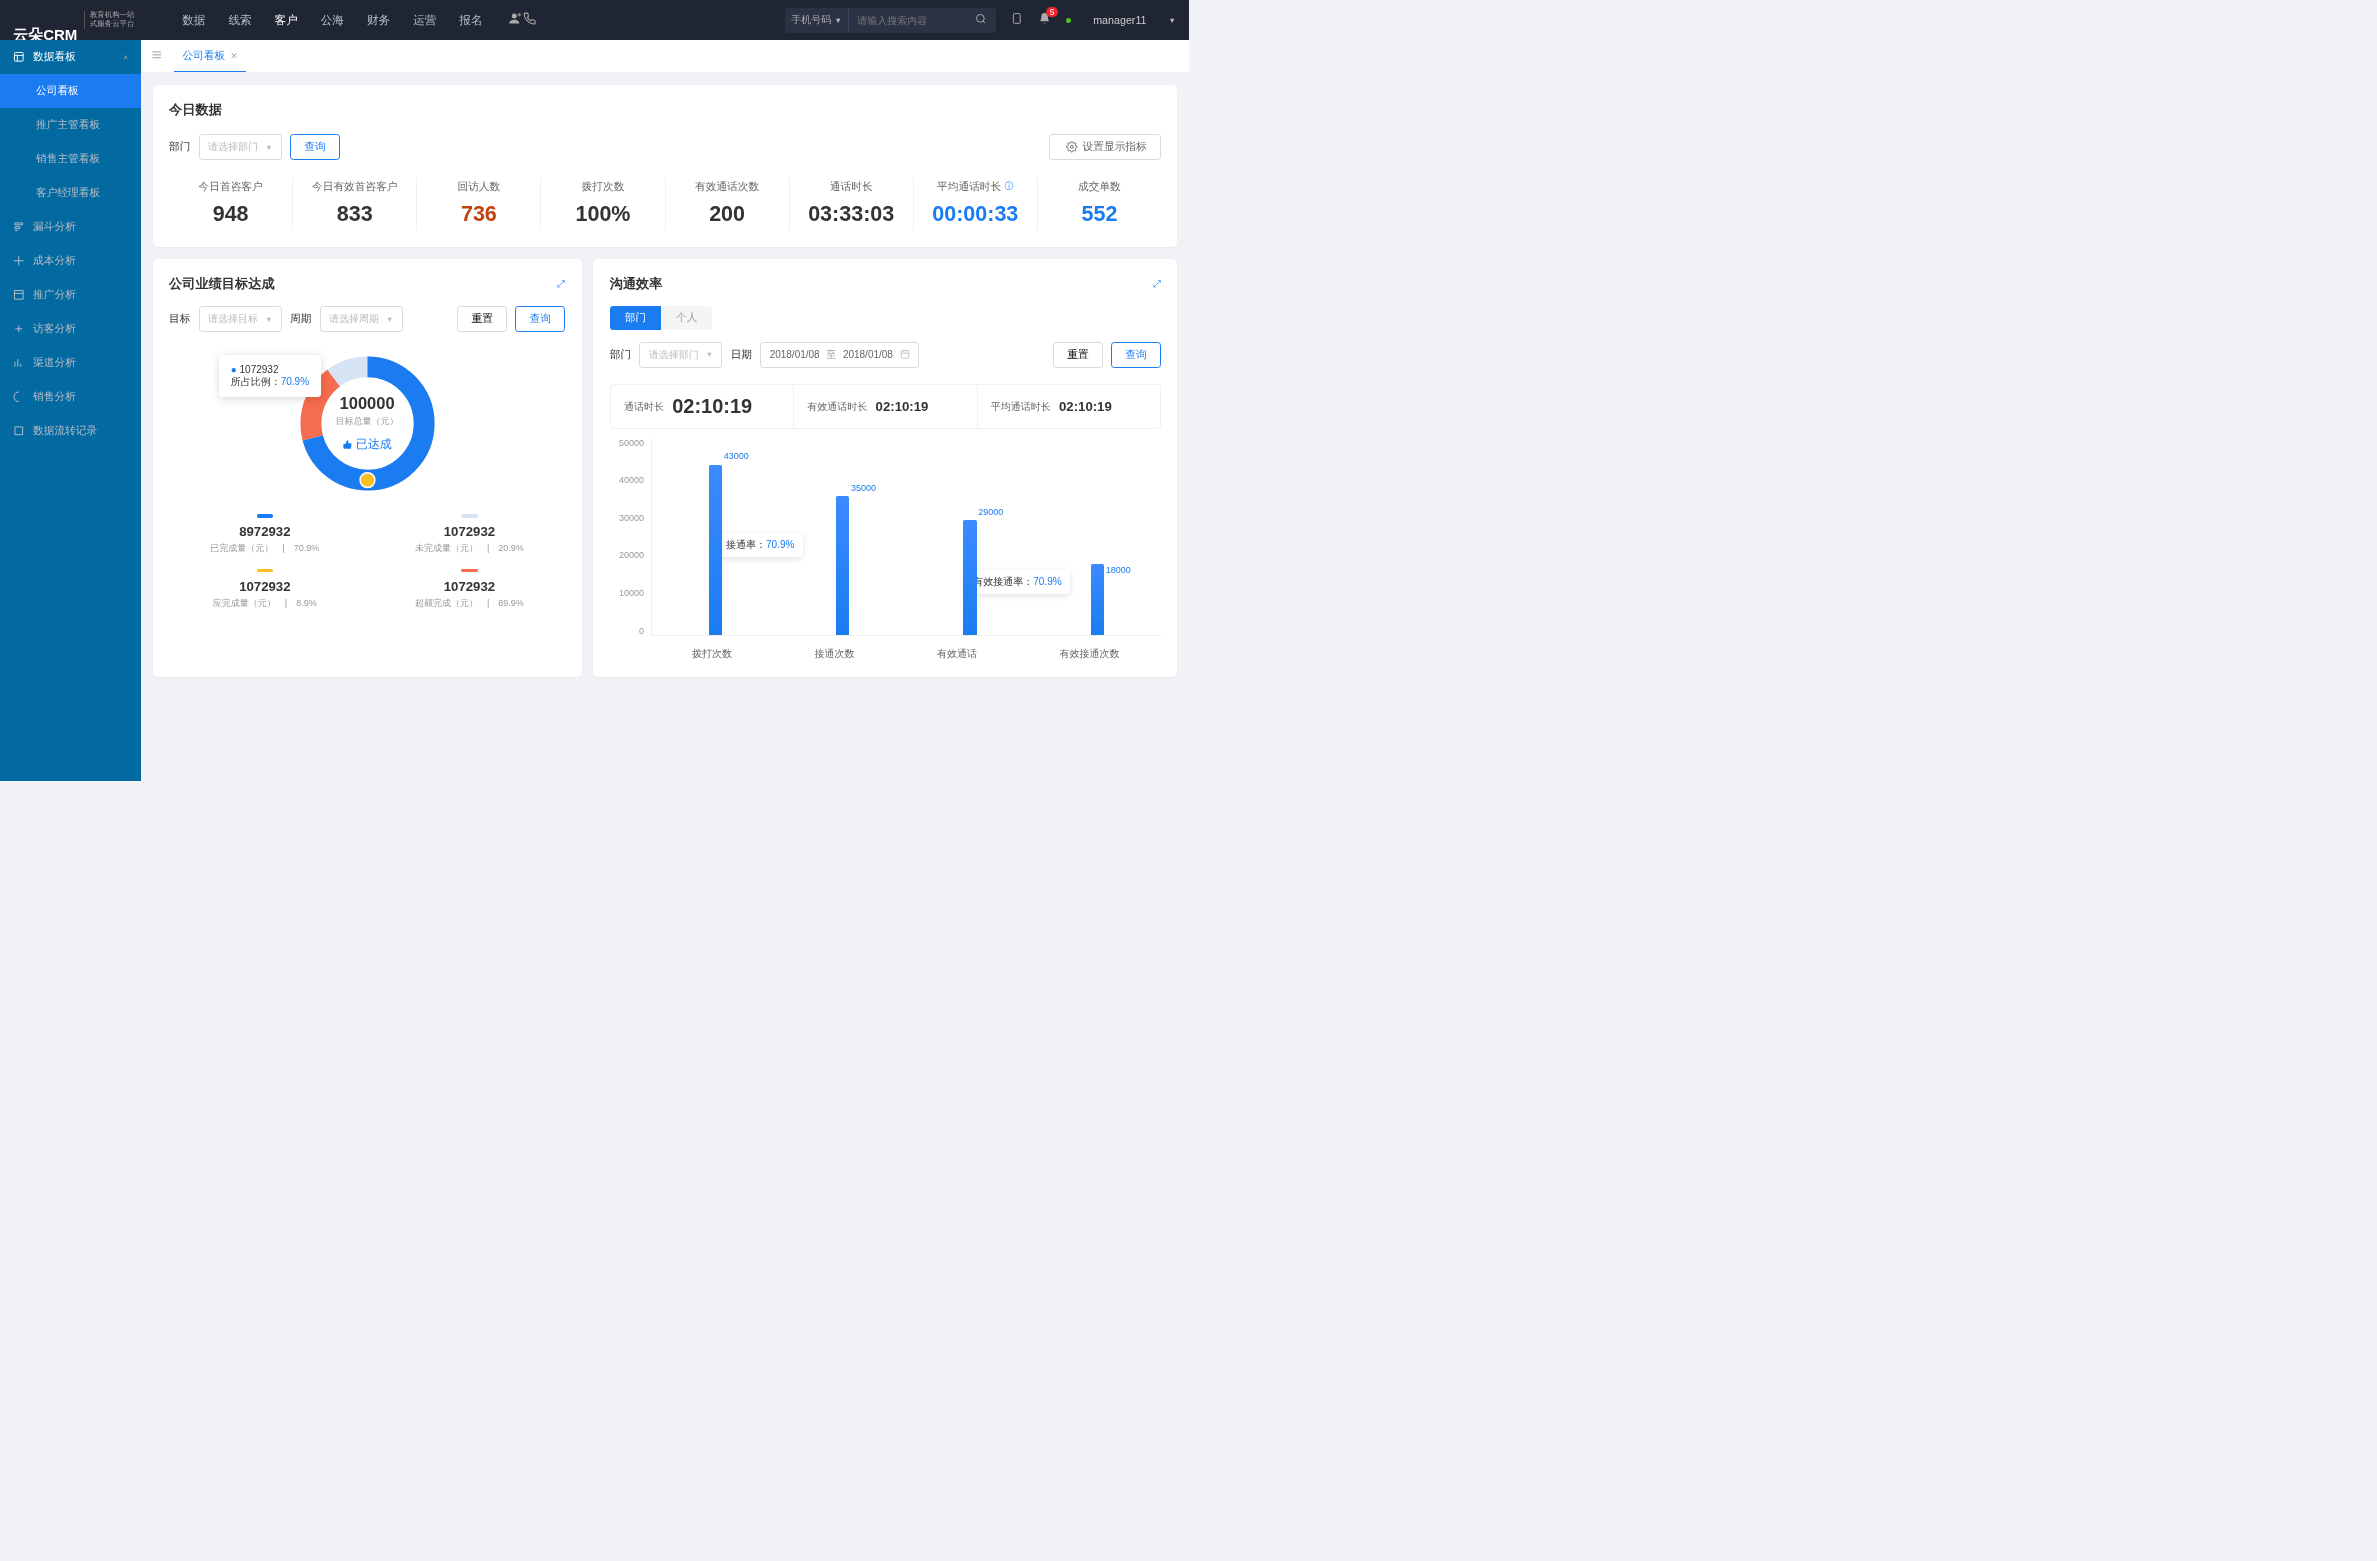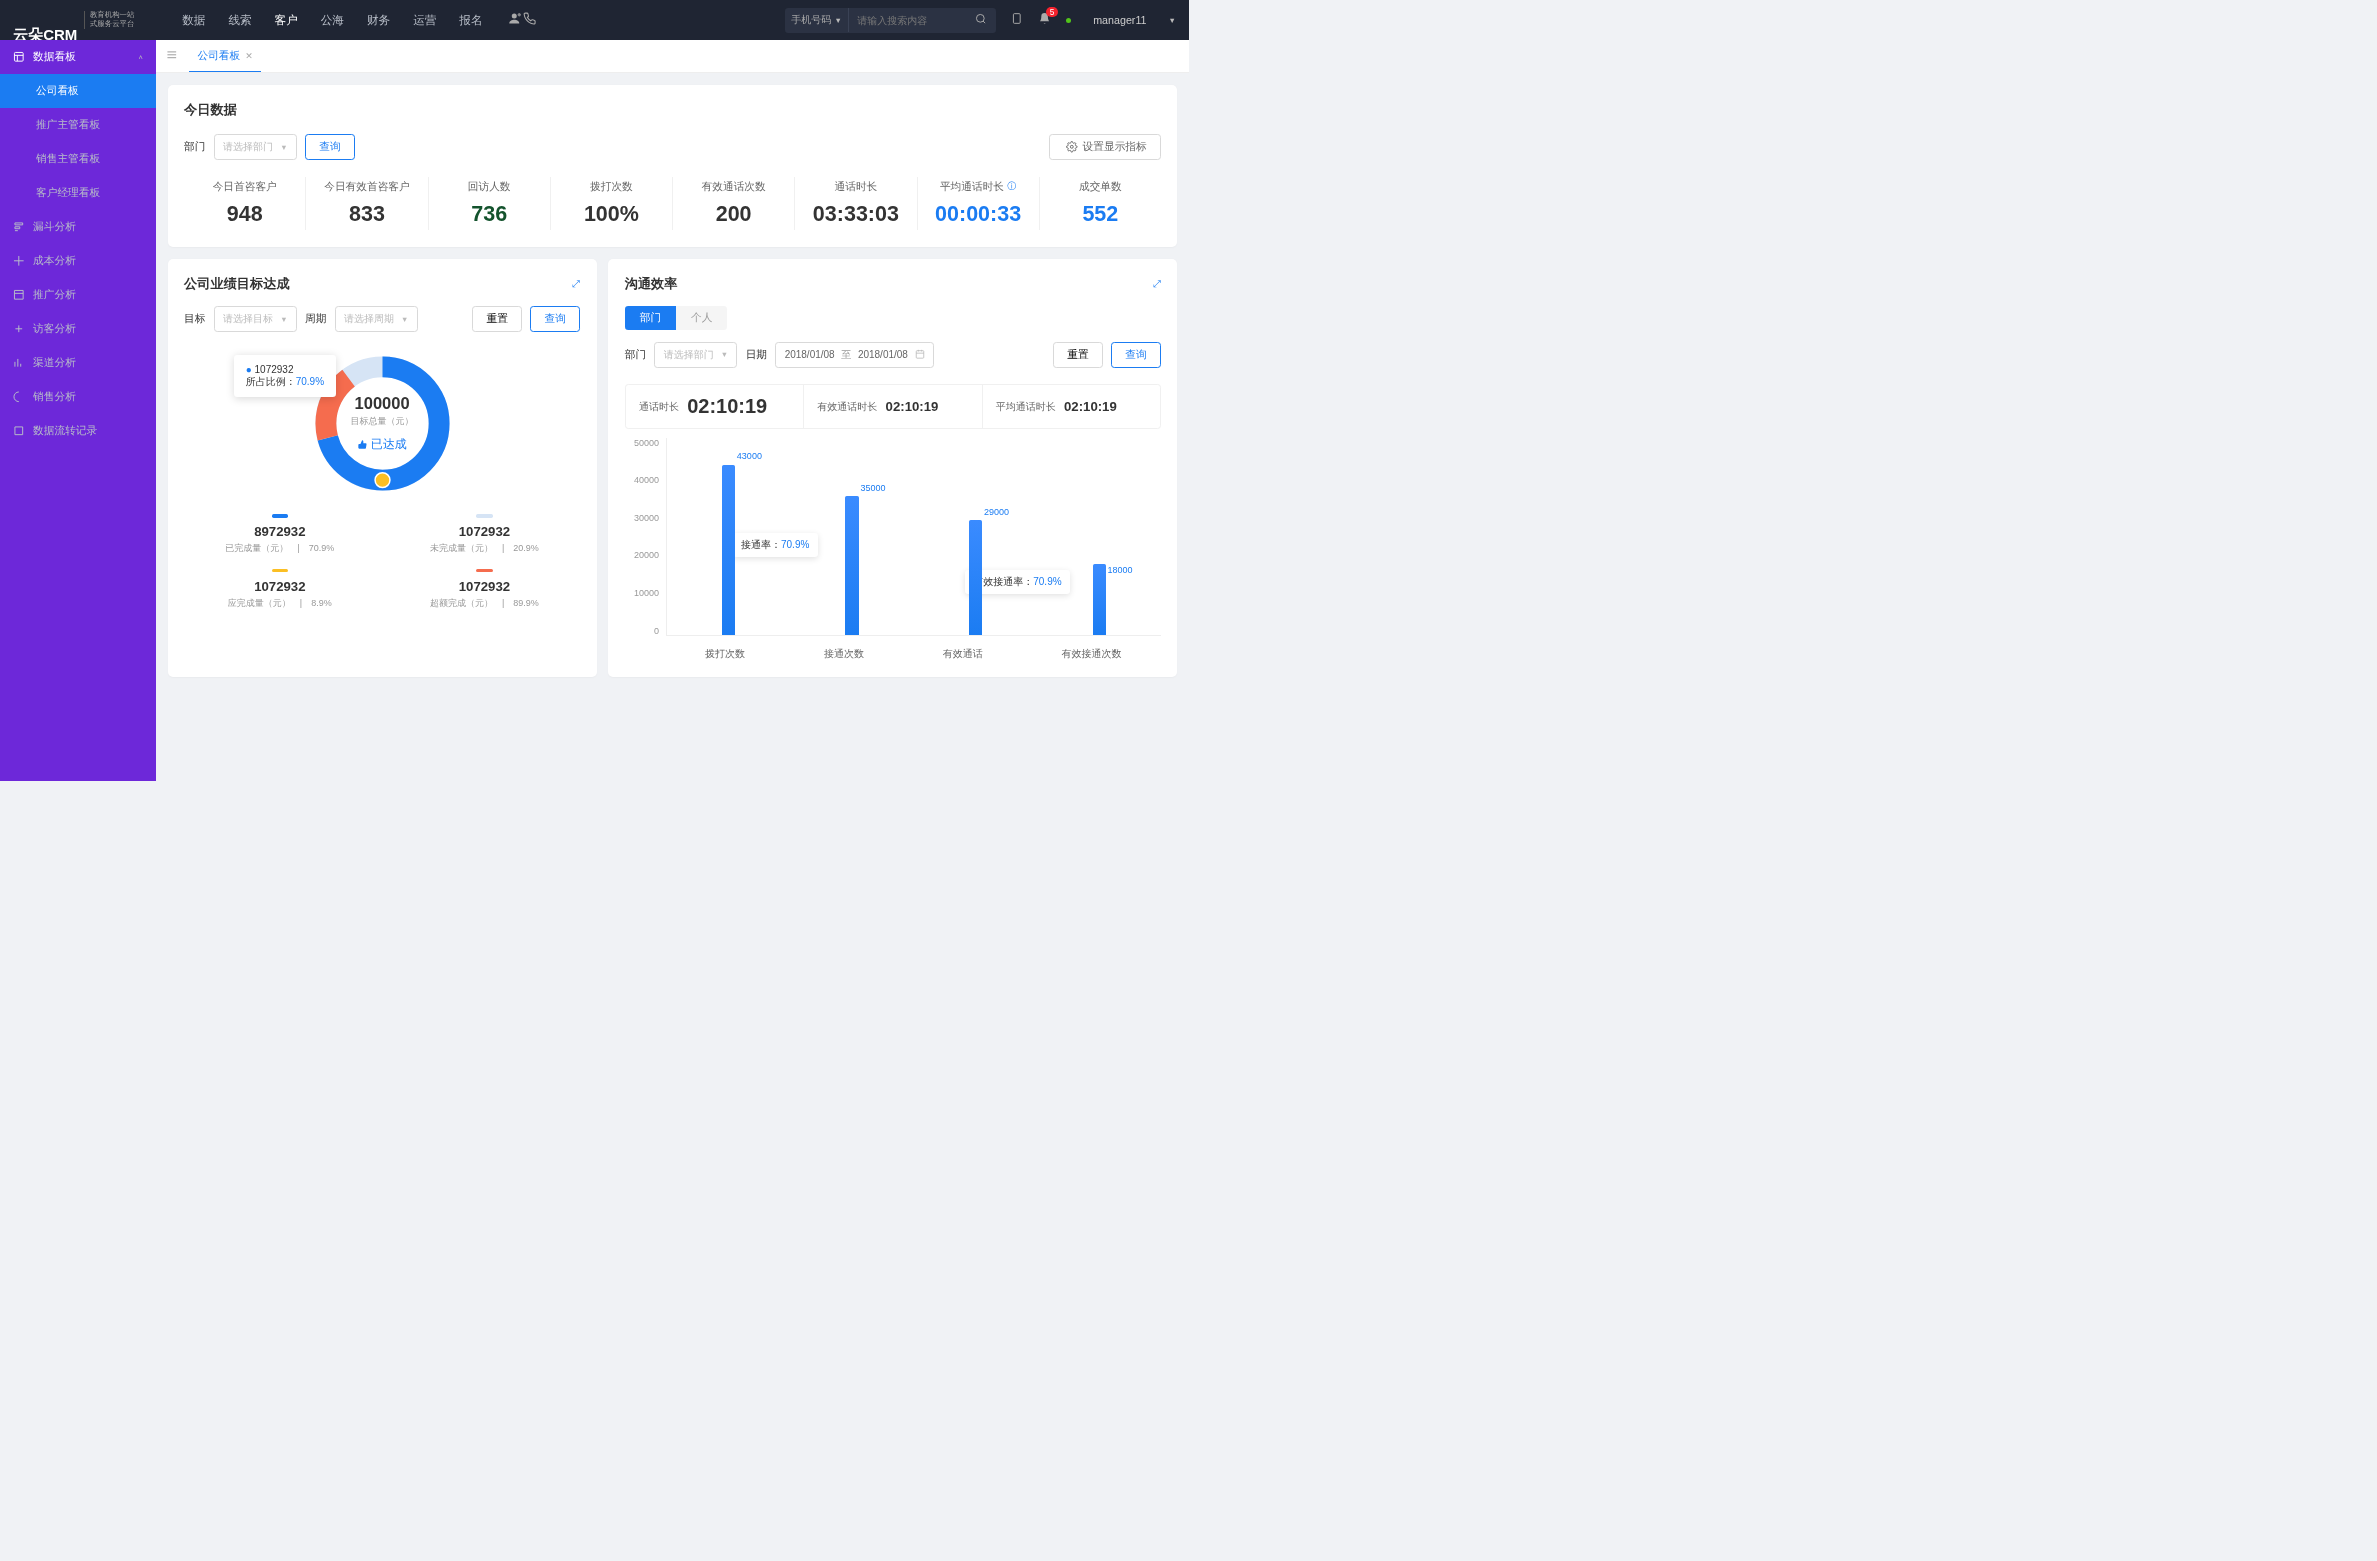--- a/index.html
+++ b/index.html
@@ -15,21 +15,21 @@
 .search-box { display: flex; align-items: center; background: #2b3243; border-radius: 3.3px; overflow: hidden; }
 .search-select { padding: 5px 6px; color: #aaa; font-size: 10px; border-right: 0.8px solid #3a4255; display: flex; align-items: center; gap: 3.3px; }
 .search-input { background: none; border: none; color: #fff; padding: 5px 8.3px; font-size: 10px; width: 116px; outline: none; }
 .search-input::placeholder { color: #777; }
 .search-btn { padding: 5px 10px; color: #aaa; }
 .header-icon { color: #aaa; font-size: 13.2px; cursor: pointer; position: relative; }
 .badge { position: absolute; top: -5px; right: -6.6px; background: #f5222d; color: #fff; font-size: 8.3px; border-radius: 6.6px; padding: 0 3.3px; min-width: 11.6px; text-align: center; }
 .user { display: flex; align-items: center; gap: 22px; color: #ccc; font-size: 10.7px; }
 .user-dot { width: 5px; height: 5px; background: #52c41a; border-radius: 50%; }
 .layout { display: flex; height: calc(100% - 40px); }
-.sidebar { width: 156px; background: #6d28d9; color: #b8bec8; font-size: 10.7px; }
+.sidebar { width: 141px; background: #0369a1; color: #b8bec8; font-size: 10.7px; }
 .side-item { padding: 10px 13.2px; display: flex; align-items: center; gap: 8.3px; cursor: pointer; }
 .side-item.group { justify-content: space-between; color: #fff; }
 .side-sub { padding: 10px 13.2px 10px 36px; cursor: pointer; }
 .side-sub.active { background: #1b7cf2; color: #fff; }
 .main { flex: 1; display: flex; flex-direction: column; overflow: hidden; }
 .tabs { height: 33px; background: #fff; display: flex; align-items: center; padding: 0 10px; border-bottom: 0.8px solid #eee; gap: 11.6px; }
 .hamburger { color: #999; }
 .tab { padding: 0 8.3px; height: 100%; display: flex; align-items: center; gap: 5px; font-size: 10.7px; color: #1b7cf2; border-bottom: 1.7px solid #1b7cf2; }
 .tab-close { color: #aaa; font-size: 9px; }
 .content { flex: 1; overflow-y: auto; padding: 11.6px; }
@@ -256,21 +256,21 @@
             <div class="stat">
               <div class="stat-label">今日首咨客户</div>
               <div class="stat-value" style="color:#333">948</div>
             </div>
             <div class="stat">
               <div class="stat-label">今日有效首咨客户</div>
               <div class="stat-value" style="color:#333">833</div>
             </div>
             <div class="stat">
               <div class="stat-label">回访人数</div>
-              <div class="stat-value" style="color:#14532d">736</div>
+              <div class="stat-value" style="color:#c2410c">736</div>
             </div>
             <div class="stat">
               <div class="stat-label">拨打次数</div>
               <div class="stat-value" style="color:#333">100%</div>
             </div>
             <div class="stat">
               <div class="stat-label">有效通话次数</div>
               <div class="stat-value" style="color:#333">200</div>
             </div>
             <div class="stat">

